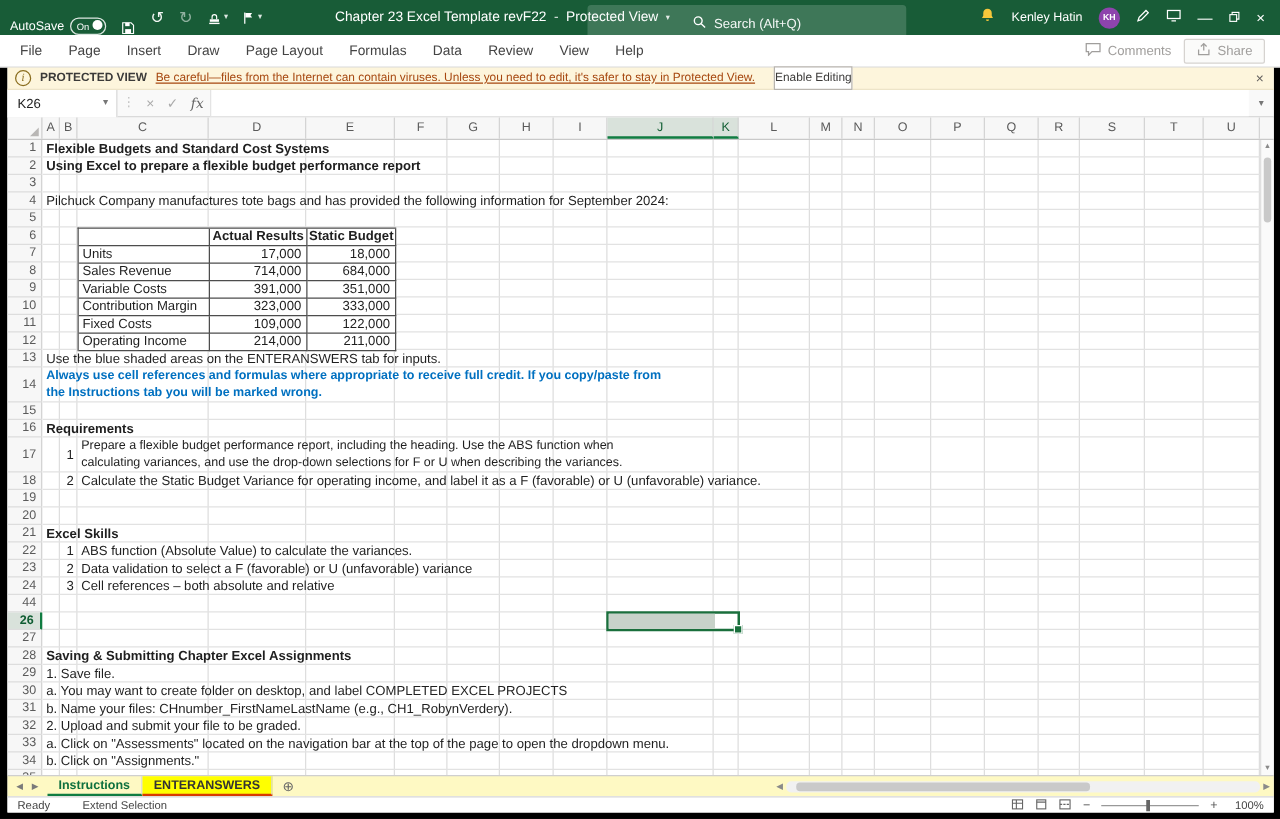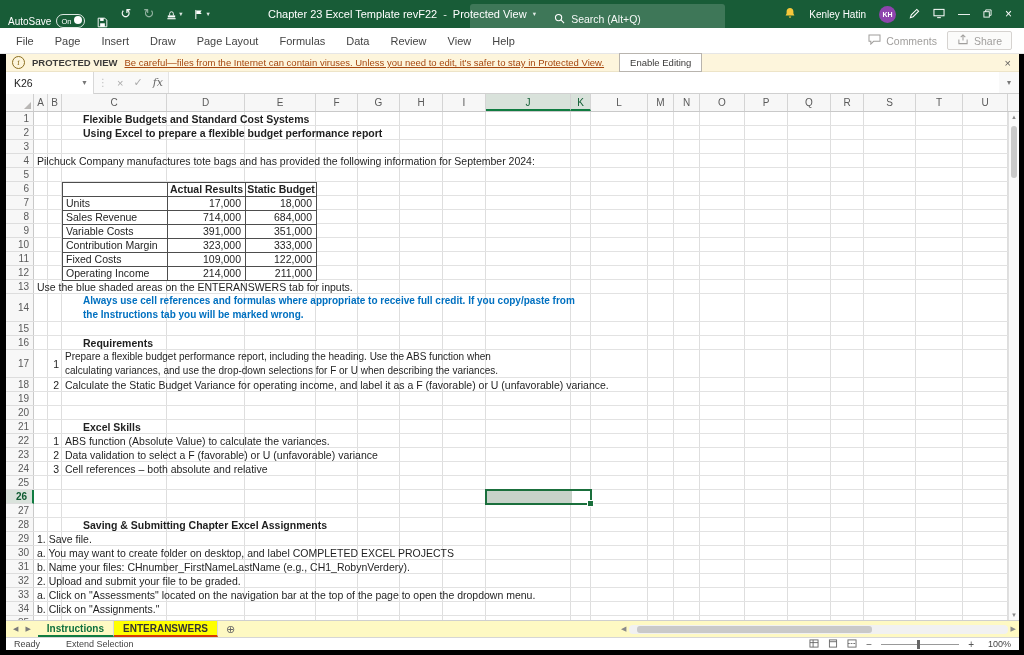--- a/index.html
+++ b/index.html
@@ -36,21 +36,21 @@
   
   #frame{position:absolute;left:6px;top:54px;width:1013px;height:596px;background:#fff;}
 
   
   #pvbar{position:absolute;top:0;left:0;width:1013px;height:18px;background:#FDF5DC;border-bottom:1px solid #EDE4C8;
     box-sizing:border-box;display:flex;align-items:center;gap:7px;padding-left:6px;font-size:9.5px;}
   .iico{width:11px;height:11px;border-radius:50%;border:1px solid #8A6D1F;color:#8A6D1F;font-size:8px;line-height:11px;text-align:center;
     font-family:"DejaVu Serif",serif;font-style:italic;flex:0 0 auto;}
   .pvlabel{font-weight:bold;color:#3B3A39;white-space:nowrap;}
   .pvmsg{color:#A6470F;text-decoration:underline;white-space:nowrap;}
-  .pvbtn{background:#fff;border:1px solid #B8B4AE;font-size:9.5px;padding:1px 10px;color:#3B3A39;height:19px;line-height:12px;margin-left:8px;}
+  .pvbtn{background:#fff;border:1px solid #B8B4AE;font-size:9.5px;padding:1px 0;color:#3B3A39;height:19px;line-height:12px;margin-left:8px;}
   .pvclose{margin-left:auto;margin-right:8px;color:#605E5C;font-size:11px;}
 
   
   #fbar{position:absolute;top:18px;left:0;width:1013px;height:22px;background:#F9F9F9;border-bottom:1px solid #D0D0D0;box-sizing:border-box;display:flex;align-items:center;}
   .namebox{width:88px;height:22px;line-height:22px;padding-left:8px;font-size:10.5px;color:#222;position:relative;border-right:1px solid #D8D8D8;box-sizing:border-box;background:#fff;}
   .namebox .dd2{position:absolute;right:5px;top:0;font-size:7px;color:#777;line-height:22px;}
   .fdots{color:#C0C0C0;font-size:10px;padding:0 4px;}
   .fx-x,.fx-c{color:#AAA;font-size:11px;padding:0 5px;}
   .fx-fx{font-family:"DejaVu Serif",serif;font-style:italic;font-size:11px;color:#666;padding:0 5px;}
   .finput{flex:1;height:100%;background:#fff;border-left:1px solid #E4E4E4;}
@@ -66,21 +66,21 @@
   
   #gridwrap{position:absolute;top:58px;left:0;width:1002px;height:508px;background:#fff;overflow:hidden;}
   #gutter{position:absolute;left:0;top:0;width:28px;height:508px;background:#F7F7F7;border-right:1px solid #C9C9C9;box-sizing:border-box;}
   .rn{position:absolute;left:0;width:28px;box-sizing:border-box;text-align:right;padding-right:5px;font-size:10px;color:#5A5A5A;border-bottom:1px solid #DDD;}
   .rn.sel{background:#D9E2DB;border-right:2px solid #107C41;color:#0E5C31;font-weight:bold;}
   #cells{position:absolute;left:28px;top:0;width:974px;height:508px;background:#fff;overflow:hidden;}
   .vl{position:absolute;top:0;bottom:0;width:1px;background:#DEDEDE;}
   .hl2{position:absolute;left:0;right:0;height:1px;background:#E2E2E2;}
   .ct{position:absolute;font-size:10.5px;color:#1F1F1F;white-space:pre-line;line-height:14px;}
   .ct.ra{text-align:right;}
-  .ct.b{font-weight:bold;margin-left:46px;}
+  .ct.b{font-weight:bold;}
   .ct.sm{font-size:10px;}
 
   
   .itable{position:absolute;border-top:1px solid #4d4d4d;border-left:1px solid #4d4d4d;background:#fff;}
   .trow{display:flex;}
   .tcell{box-sizing:border-box;height:14px;line-height:13px;border-right:1px solid #4d4d4d;border-bottom:1px solid #4d4d4d;
     font-size:10.5px;padding:0 3px;color:#1F1F1F;overflow:hidden;white-space:nowrap;}
   .tcell.th{font-weight:bold;text-align:center;padding:0 1px;}
   .tcell.num{text-align:right;padding-right:4px;}
 
@@ -290,21 +290,21 @@
           <div class="rn" style="top: 210px; height: 14px; line-height: 14px;">15</div>
           <div class="rn" style="top: 224px; height: 14px; line-height: 14px;">16</div>
           <div class="rn" style="top: 238px; height: 28px; line-height: 28px;">17</div>
           <div class="rn" style="top: 266px; height: 14px; line-height: 14px;">18</div>
           <div class="rn" style="top: 280px; height: 14px; line-height: 14px;">19</div>
           <div class="rn" style="top: 294px; height: 14px; line-height: 14px;">20</div>
           <div class="rn" style="top: 308px; height: 14px; line-height: 14px;">21</div>
           <div class="rn" style="top: 322px; height: 14px; line-height: 14px;">22</div>
           <div class="rn" style="top: 336px; height: 14px; line-height: 14px;">23</div>
           <div class="rn" style="top: 350px; height: 14px; line-height: 14px;">24</div>
-          <div class="rn" style="top: 364px; height: 14px; line-height: 14px;">25</div>
+          <div class="rn" style="top: 364px; height: 14px; line-height: 14px;">44</div>
           <div class="rn sel" style="top: 378px; height: 14px; line-height: 14px;">26</div>
           <div class="rn" style="top: 392px; height: 14px; line-height: 14px;">27</div>
           <div class="rn" style="top: 406px; height: 14px; line-height: 14px;">28</div>
           <div class="rn" style="top: 420px; height: 14px; line-height: 14px;">29</div>
           <div class="rn" style="top: 434px; height: 14px; line-height: 14px;">30</div>
           <div class="rn" style="top: 448px; height: 14px; line-height: 14px;">31</div>
           <div class="rn" style="top: 462px; height: 14px; line-height: 14px;">32</div>
           <div class="rn" style="top: 476px; height: 14px; line-height: 14px;">33</div>
           <div class="rn" style="top: 490px; height: 14px; line-height: 14px;">34</div>
           <div class="rn" style="top: 504px; height: 14px; line-height: 14px;">35</div>

